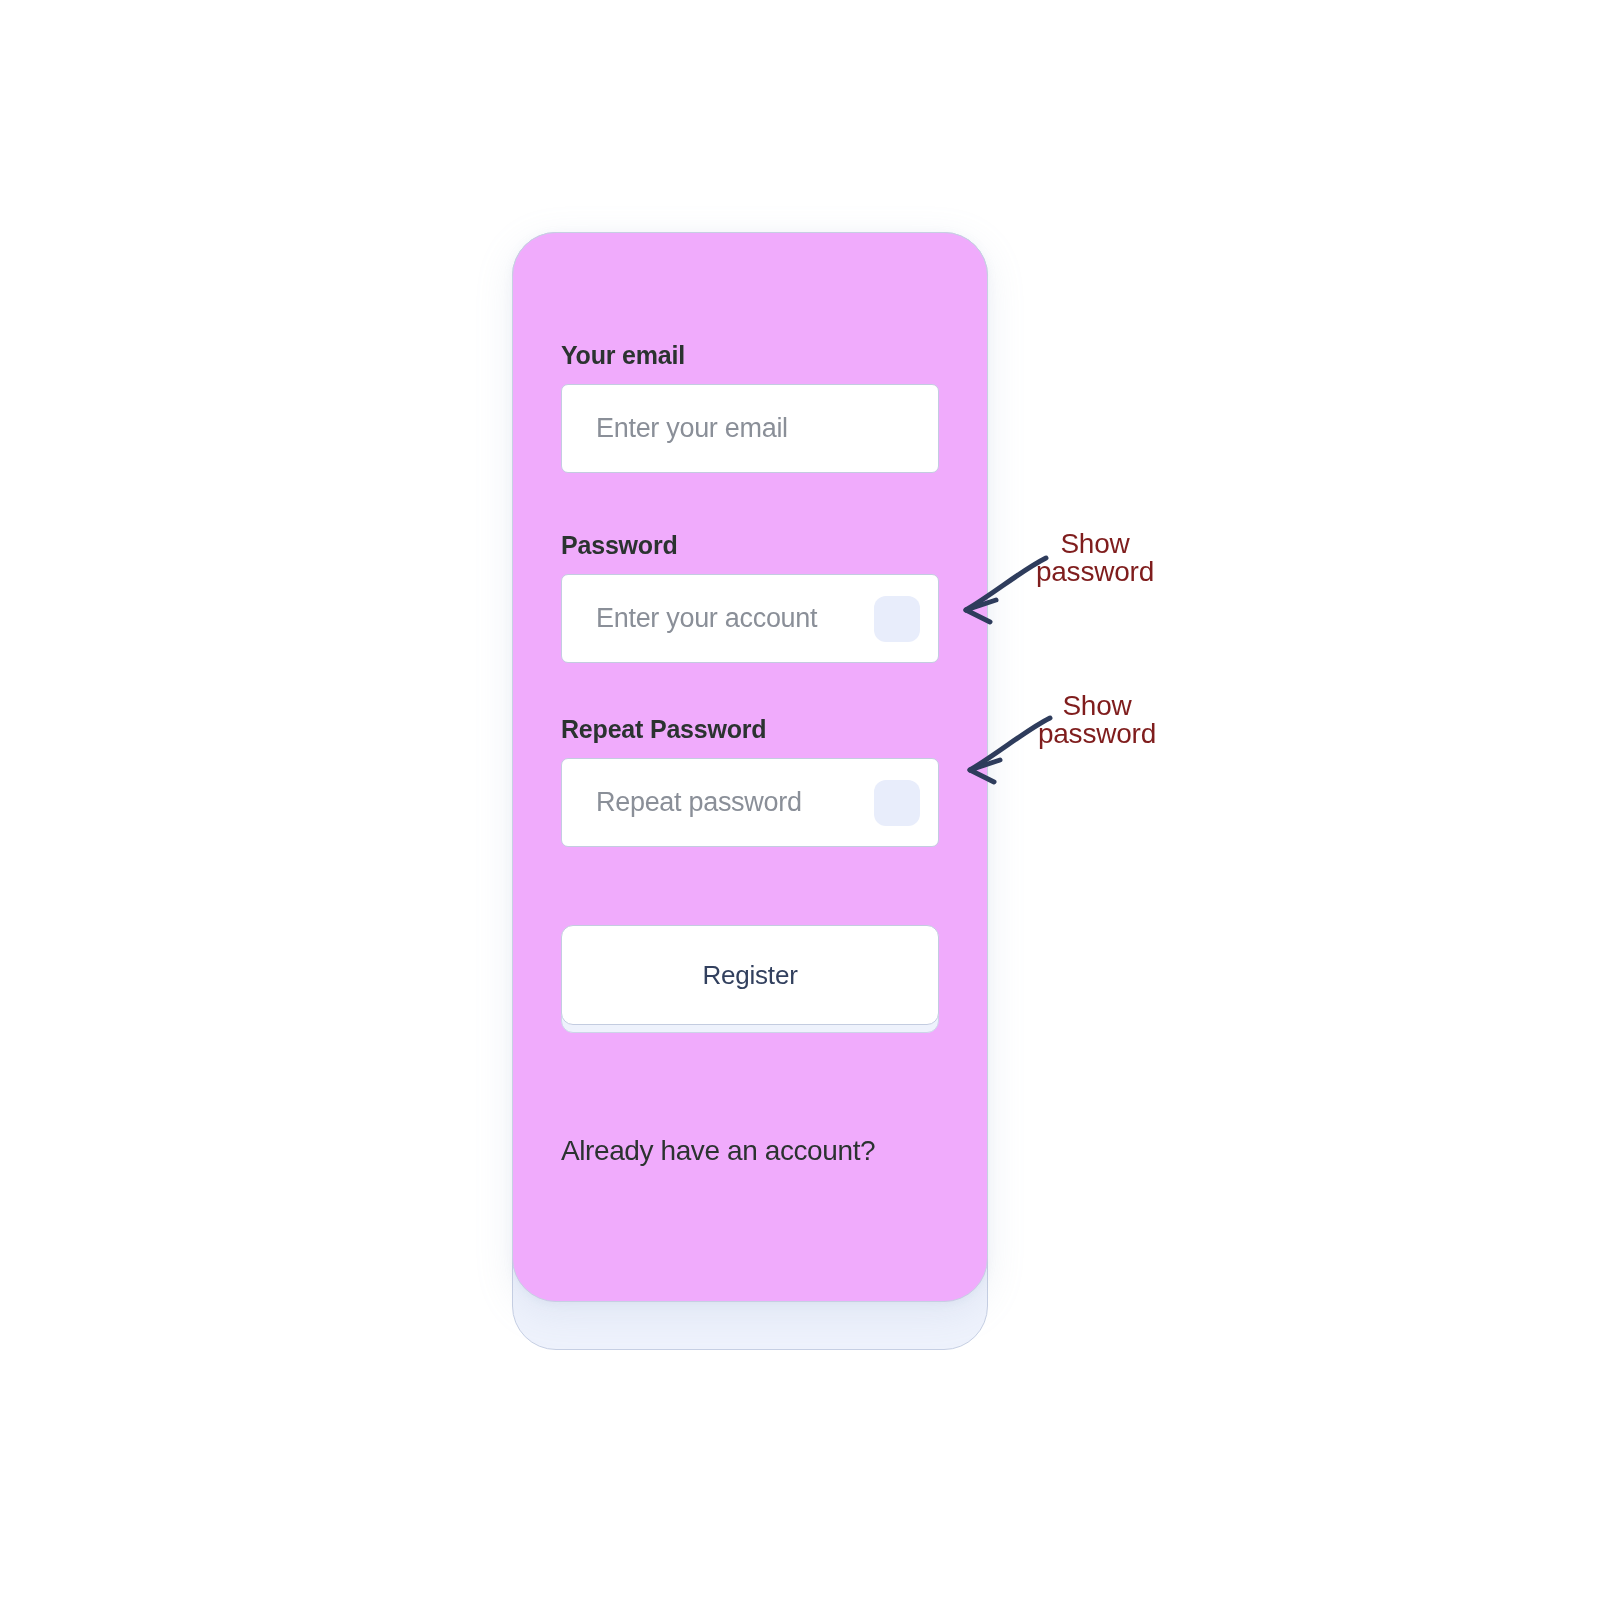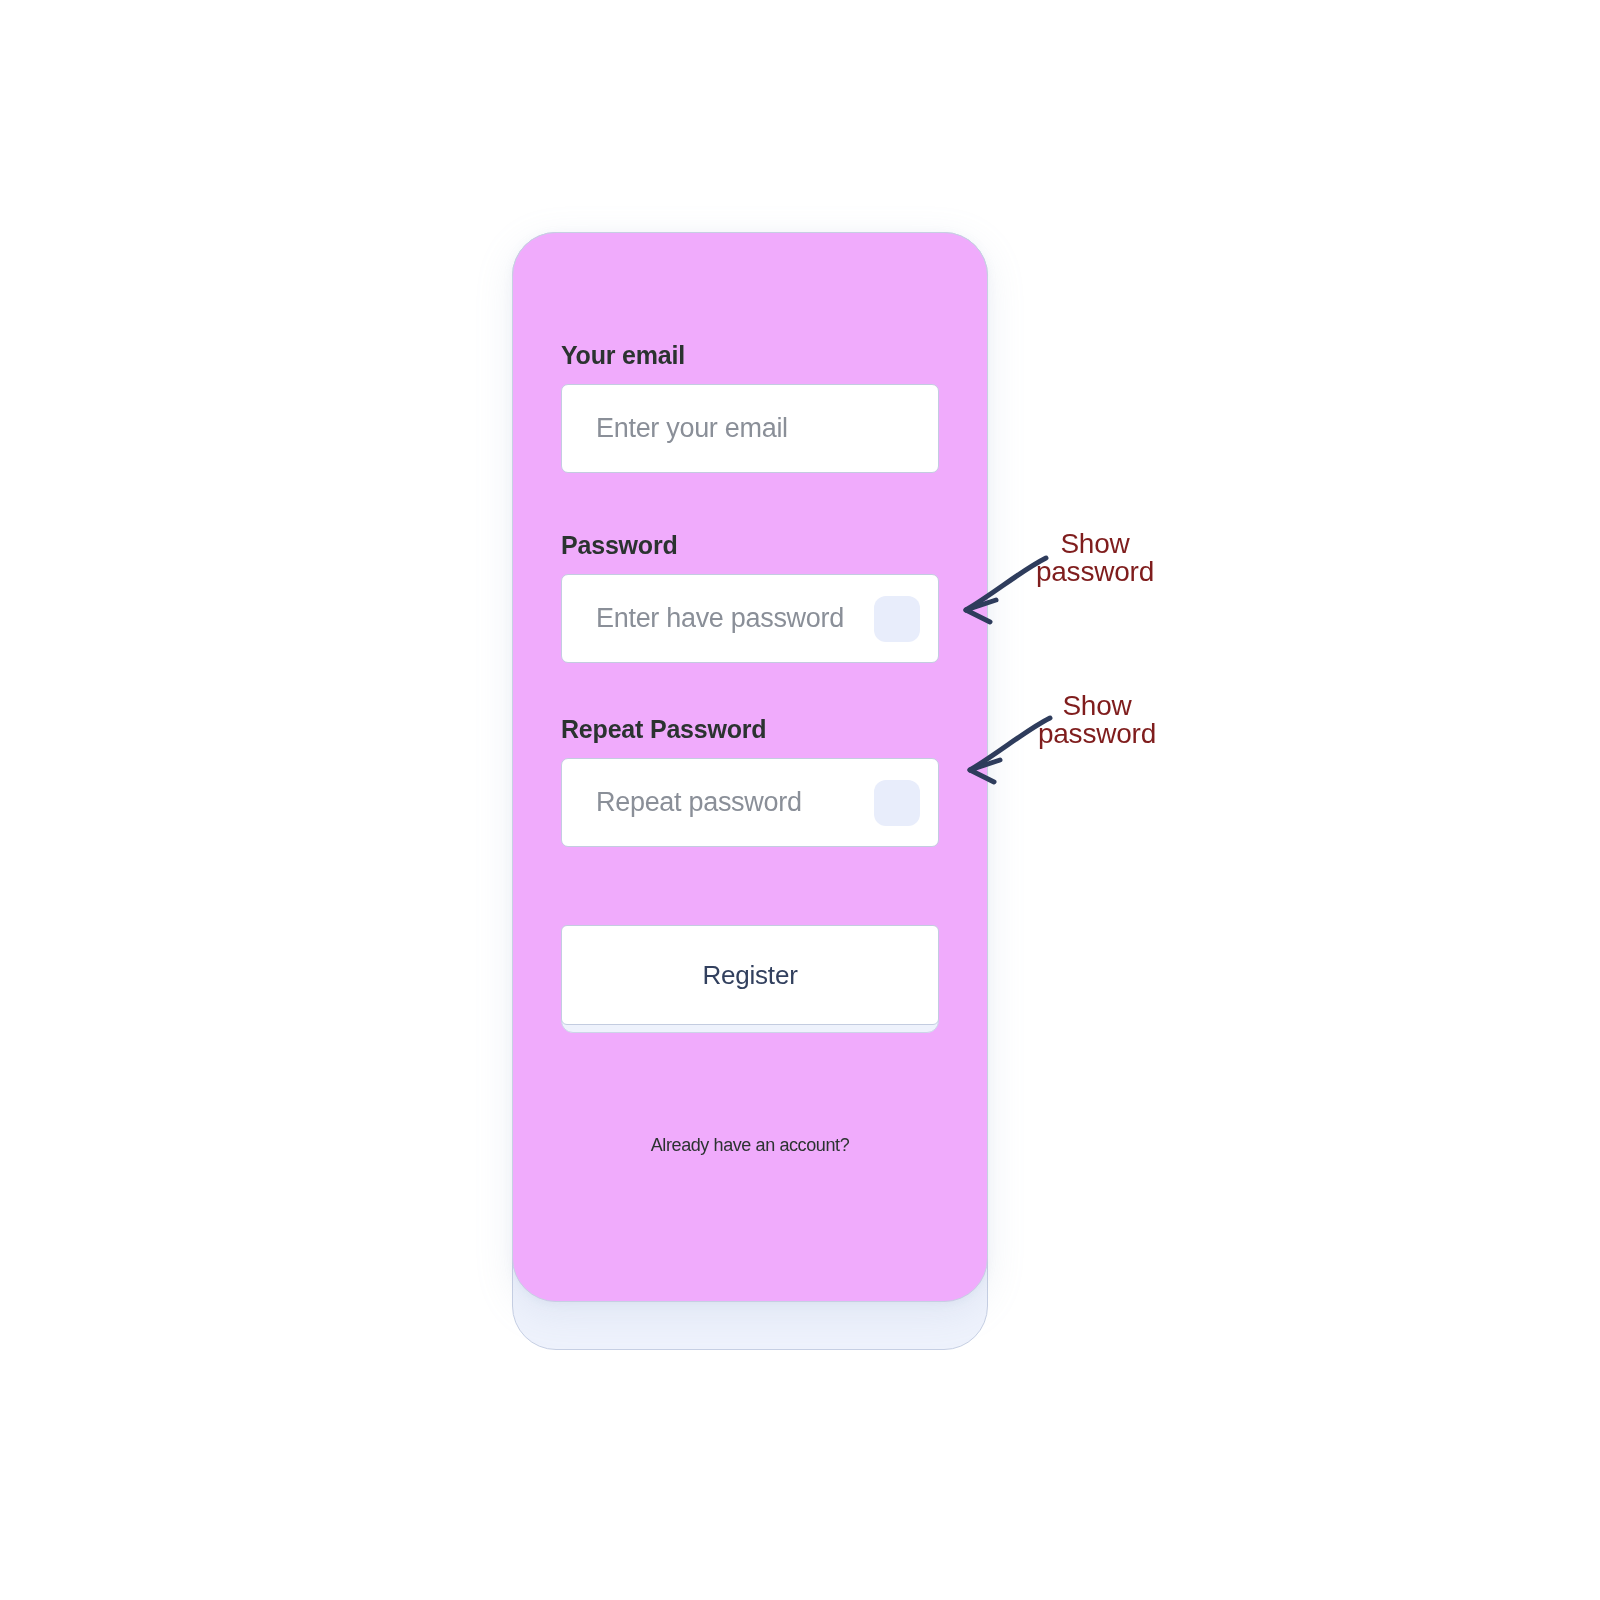--- a/index.html
+++ b/index.html
@@ -114,39 +114,38 @@
     background: #eef2fc;
     border: 1.5px solid #ccd5e8;
   }
 
   .btn-face {
     position: absolute;
     left: 0;
     top: 0;
     width: 100%;
     height: 100px;
-    border-radius: 6px;
+    border-radius: 12px;
     background: #ffffff;
     border: 1.5px solid #c3cce0;
     display: flex;
     align-items: center;
     justify-content: center;
     cursor: pointer;
   }
 
   .btn-label {
     font-size: 26px;
     color: #32405e;
     letter-spacing: -0.2px;
   }
 
   .account-text {
-    font-size: 18px;
+    font-size: 28px;
     color: #2b3330;
-    text-align: center;
     letter-spacing: -0.4px;
     margin-bottom: 20px;
   }
 
   
 
   .annotation {
     position: absolute;
     color: #7f1d1d;
     font-size: 28px;
@@ -178,21 +177,21 @@
         <div class="input-box">
           <span class="input-text">Enter your email</span>
         </div>
       </div>
 
       <div class="gap-a"></div>
 
       <div class="field">
         <div class="field-label">Password</div>
         <div class="input-box">
-          <span class="input-text">Enter have password</span>
+          <span class="input-text">Enter your account</span>
           <span class="toggle-square"></span>
         </div>
       </div>
 
       <div class="gap-b"></div>
 
       <div class="field">
         <div class="field-label">Repeat Password</div>
         <div class="input-box">
           <span class="input-text">Repeat password</span>

